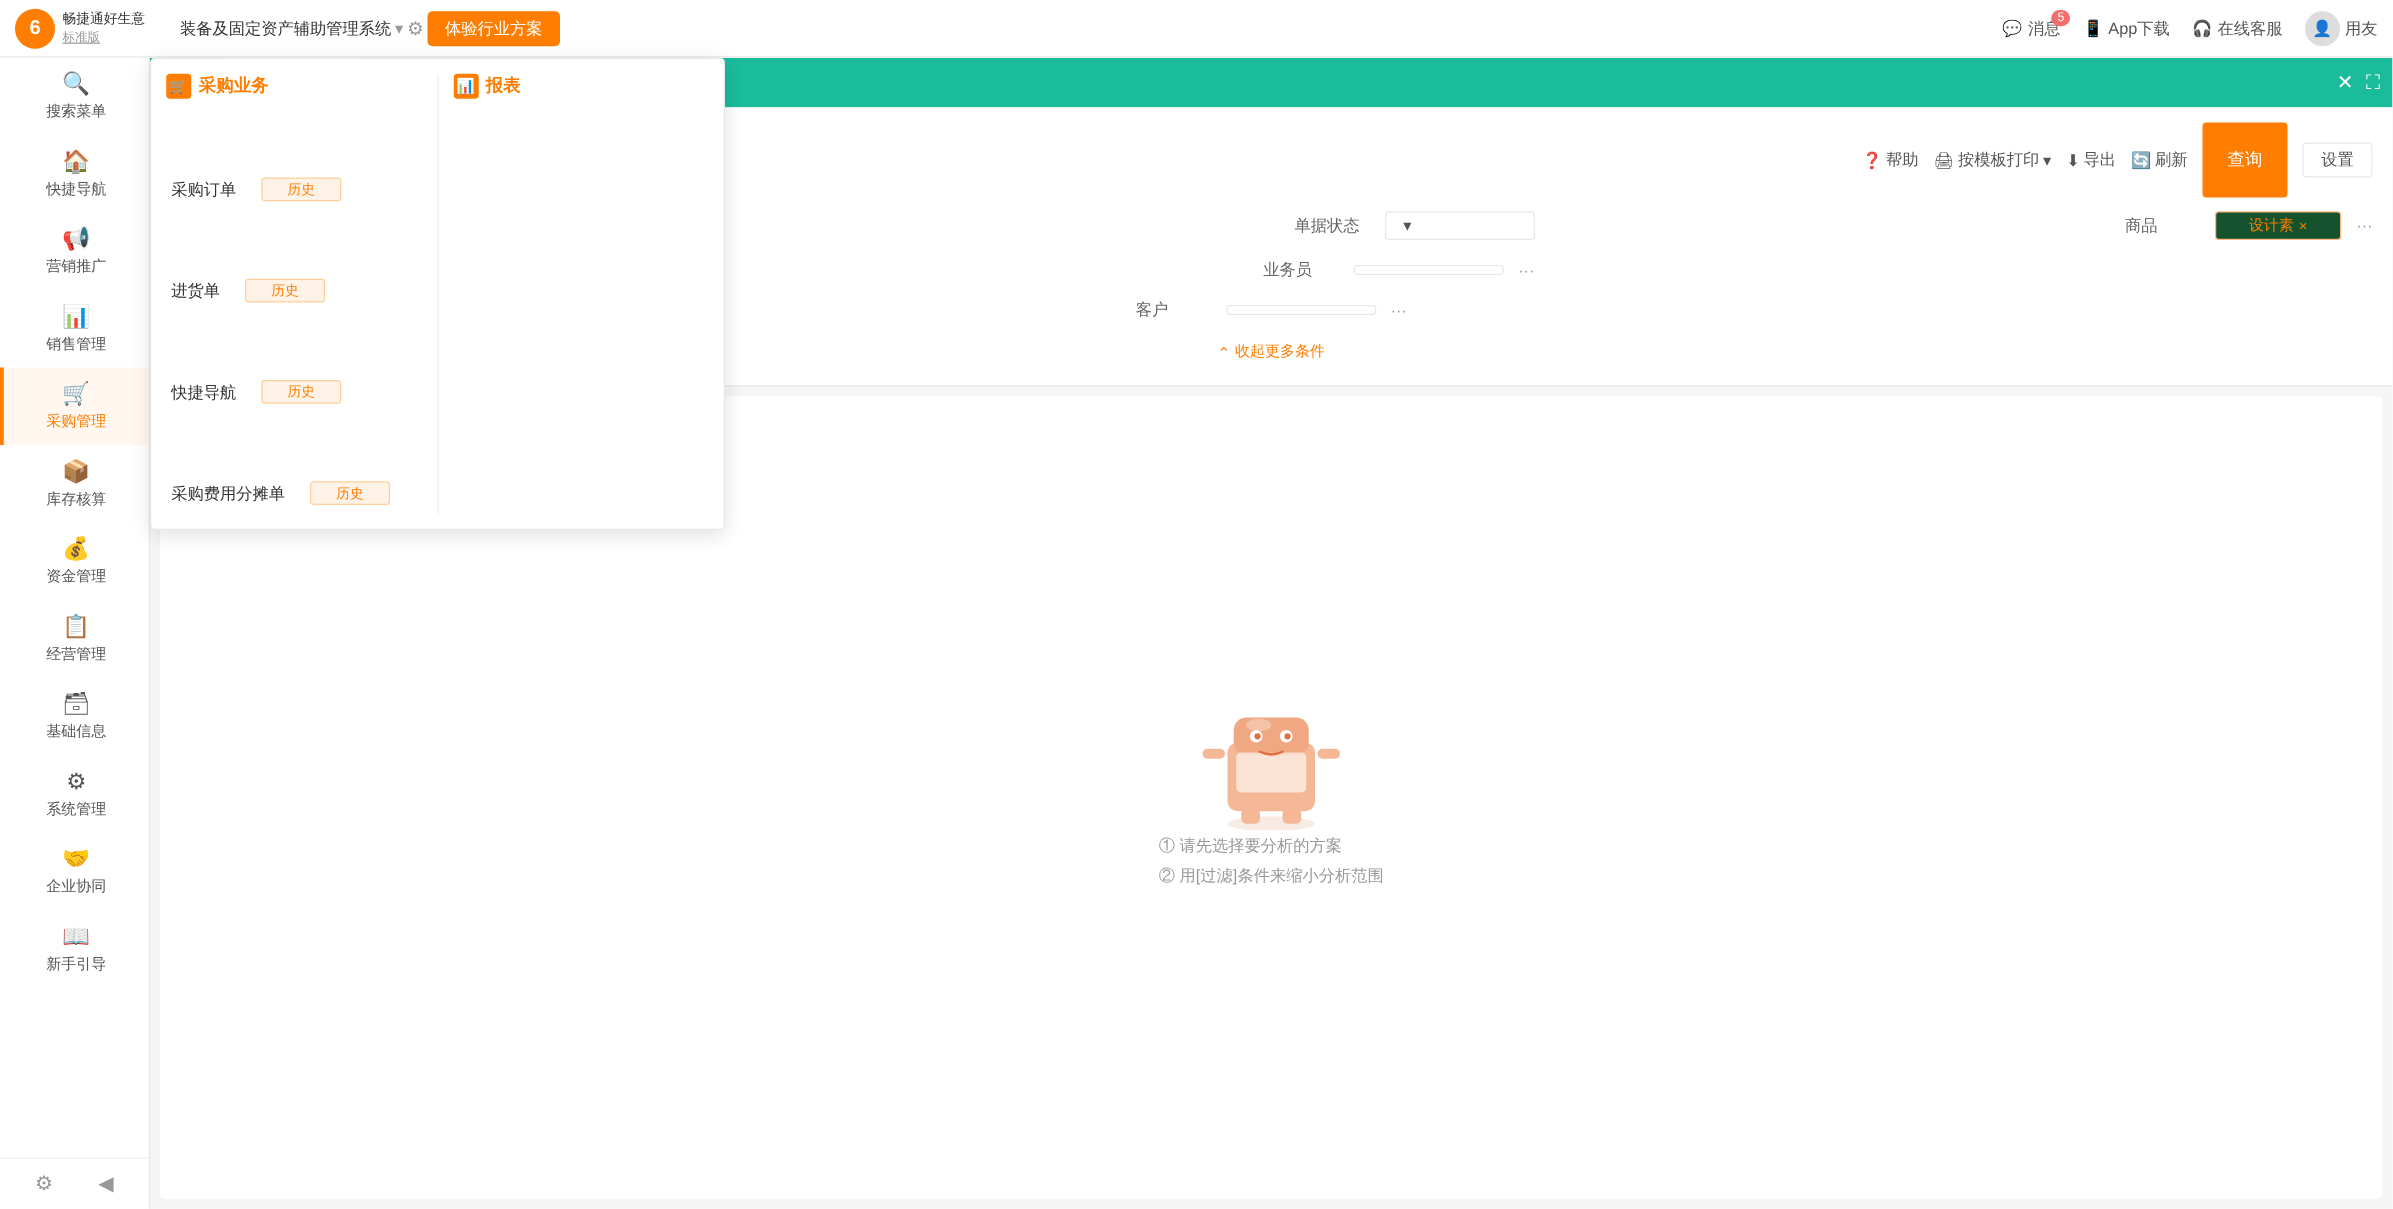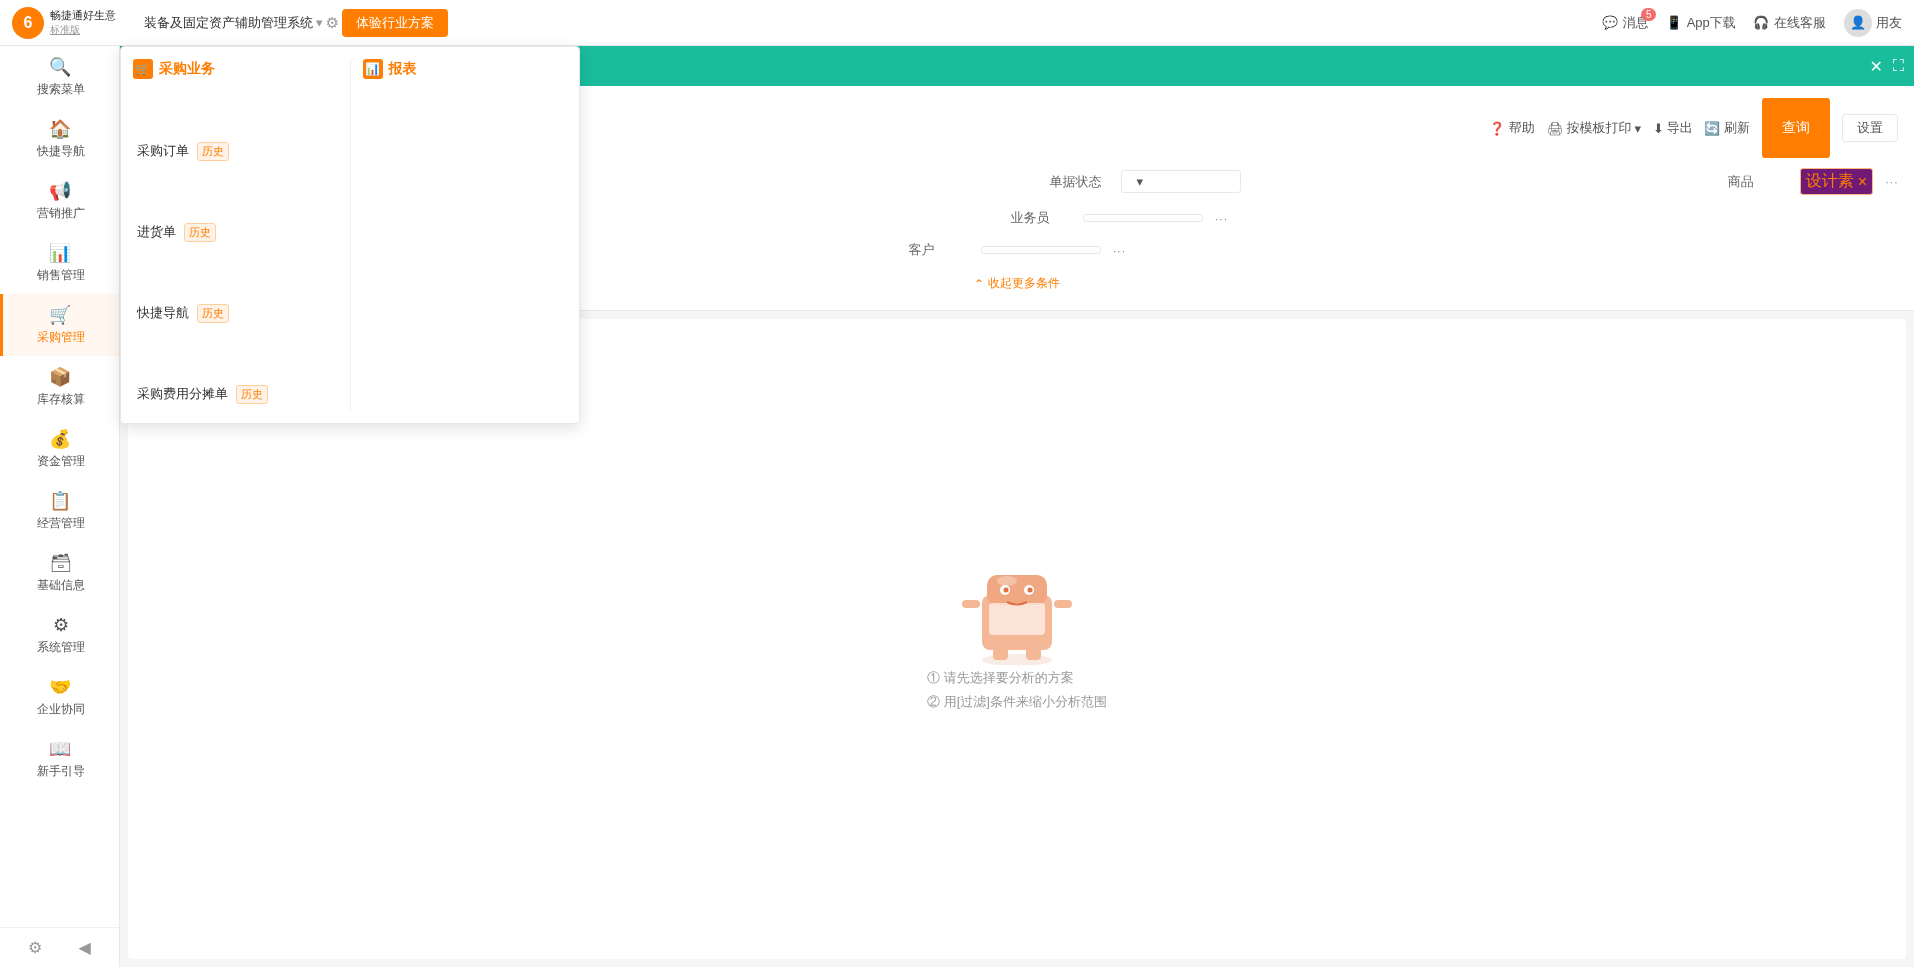--- a/index.html
+++ b/index.html
@@ -198,25 +198,25 @@
       cursor: pointer;
       background: #fff;
       font-size: 13px;
       color: #555;
       gap: 6px;
       min-width: 120px;
     }
     .filter-tag {
       display: flex;
       align-items: center;
-      background: #701a75;
+      background: #14532d;
       border: 1px solid #ffb980;
       border-radius: 3px;
-      padding: 2px 5px;
-      font-size: 16px;
+      padding: 2px 26px;
+      font-size: 12px;
       color: #ff7d00;
       gap: 4px;
     }
     .tag-close { cursor: pointer; }
     .filter-dots { color: #999; cursor: pointer; }
     .toolbar-right {
       display: flex;
       align-items: center;
       gap: 12px;
       margin-left: auto;
@@ -313,35 +313,36 @@
     }
     .col-icon {
       width: 20px; height: 20px;
       background: #ff7d00;
       border-radius: 3px;
       display: flex; align-items: center; justify-content: center;
       color: white; font-size: 12px;
     }
     .dropdown-item {
       display: flex;
-      gap: 8px;
+      align-items: center;
+      gap: 20px;
       padding: 7px 4px;
       cursor: pointer;
       color: #333;
       font-size: 13px;
       border-radius: 3px;
       margin-top: 48px;
     }
     .history-tag {
       background: #fff3e8;
       color: #ff7d00;
       border: 1px solid #ffcf99;
       border-radius: 3px;
       font-size: 11px;
-      padding: 1px 4px;
+      padding: 1px 20px;
     }
   </style>
 </head>
 <body>
 
 <div class="top-header">
   <div class="logo-area">
     <div class="logo-icon">6</div>
     <div>
       <div class="logo-text">畅捷通好生意</div>

